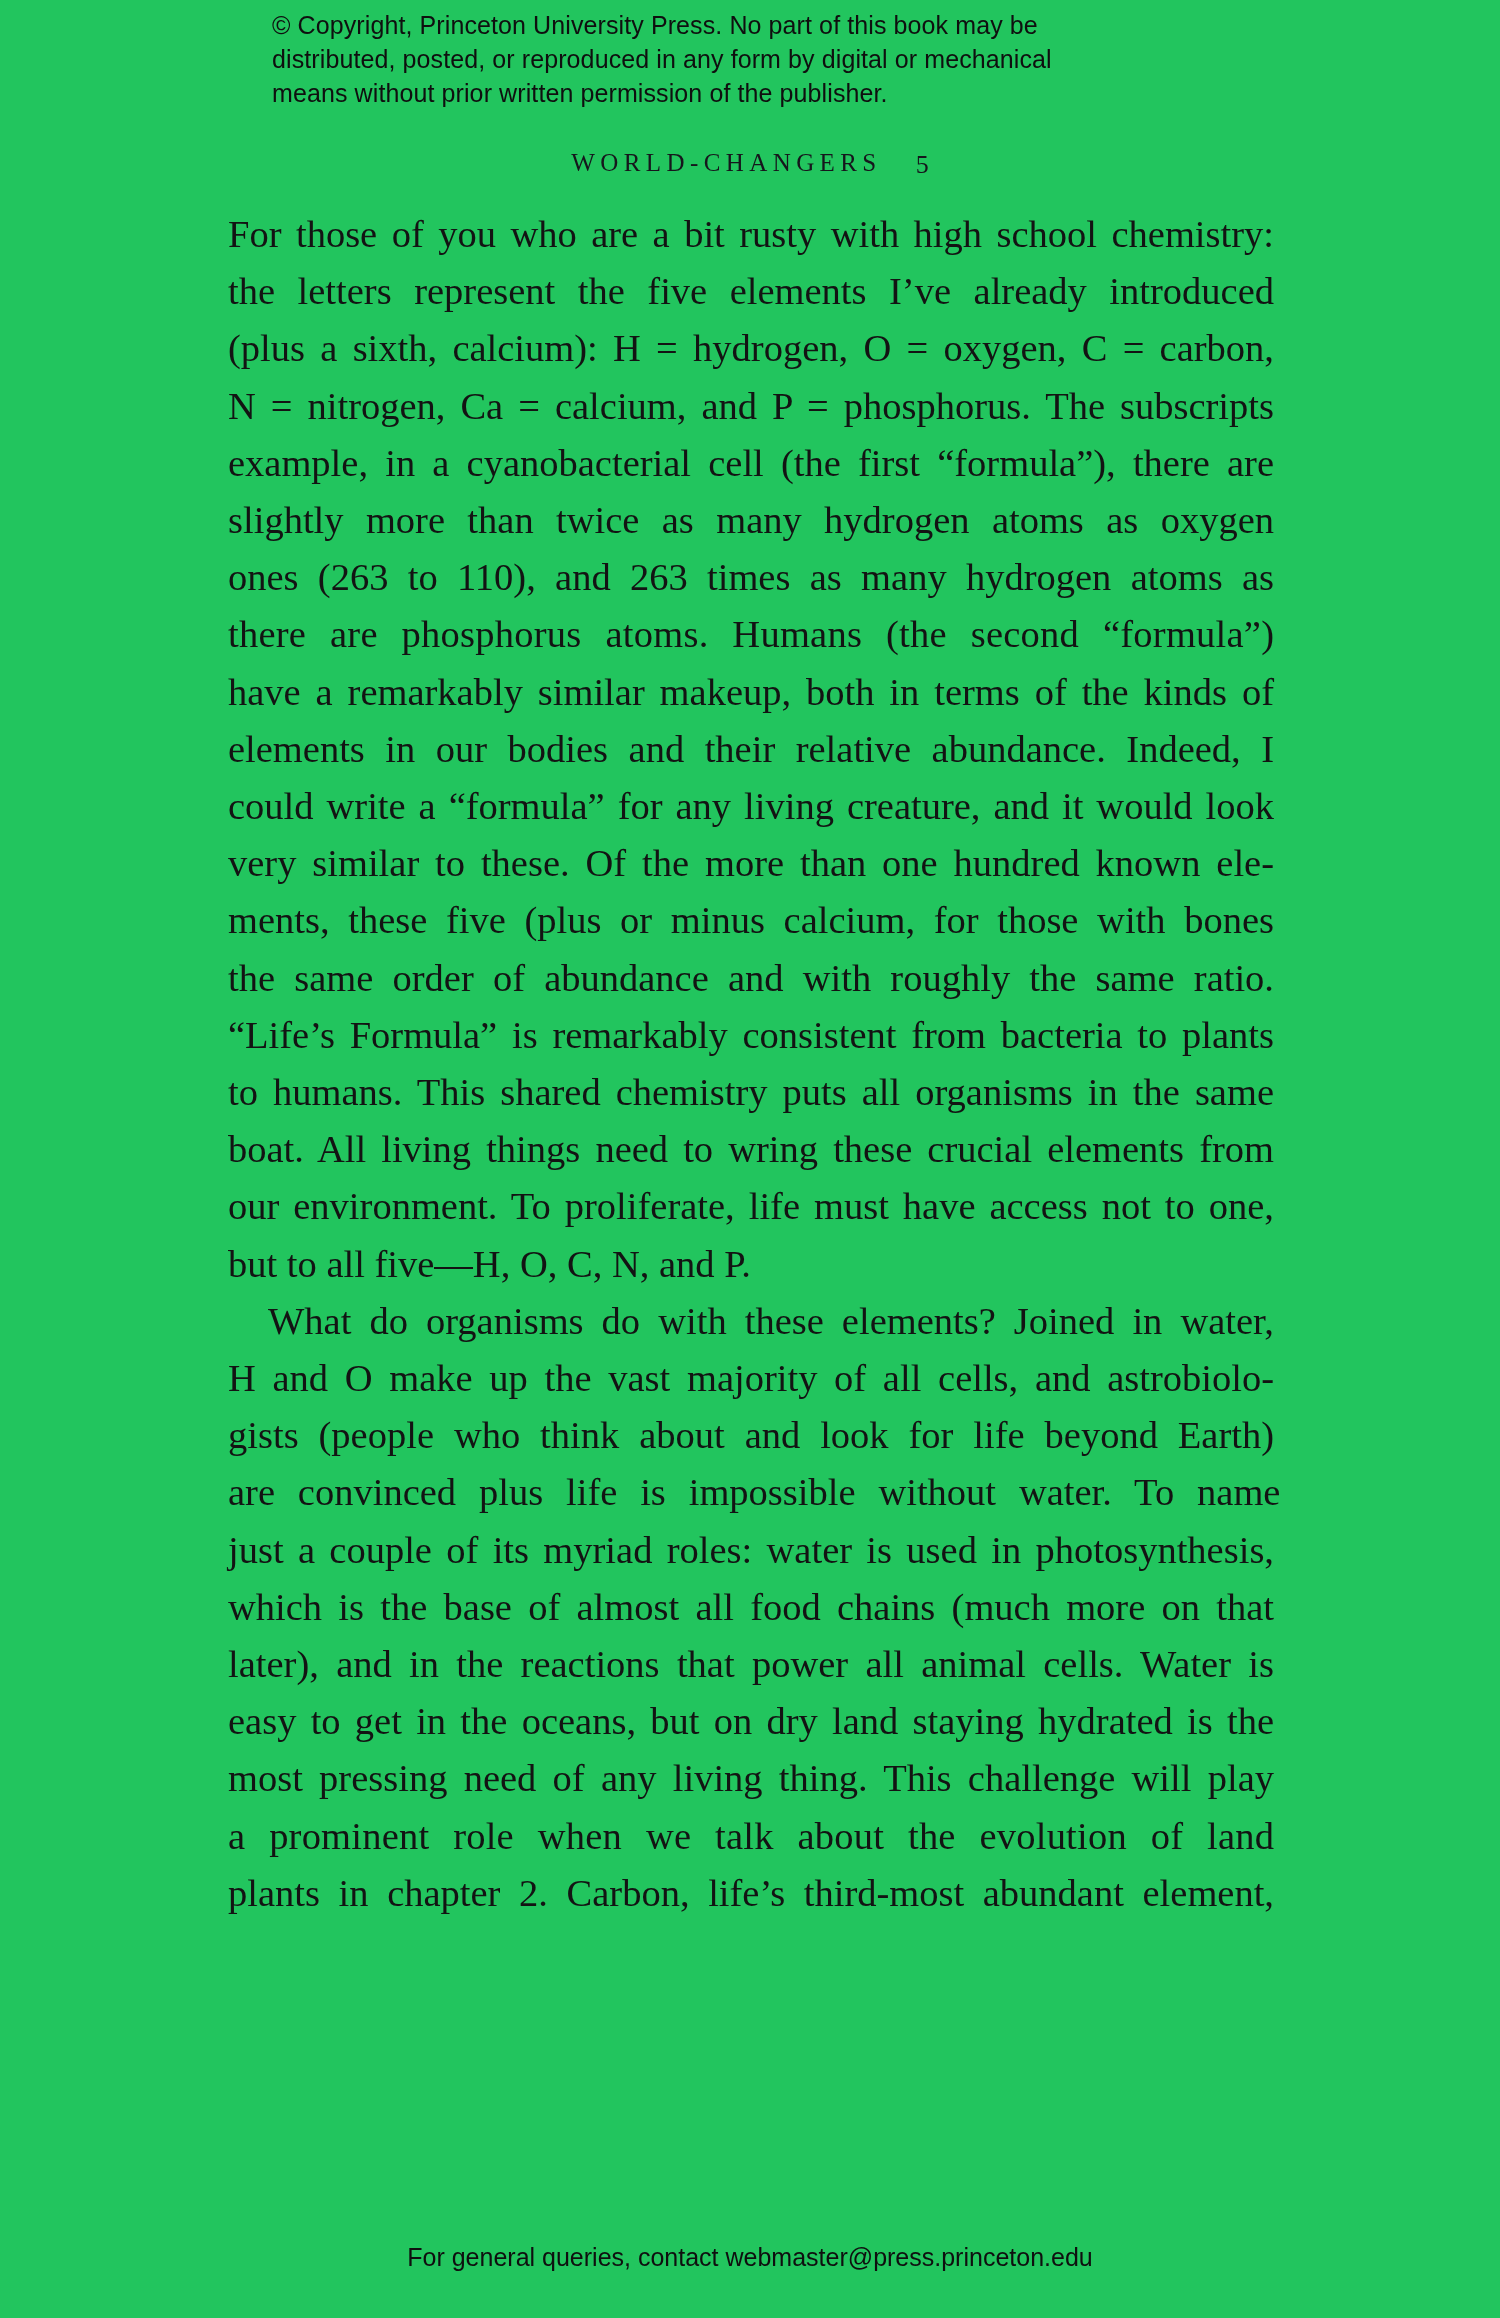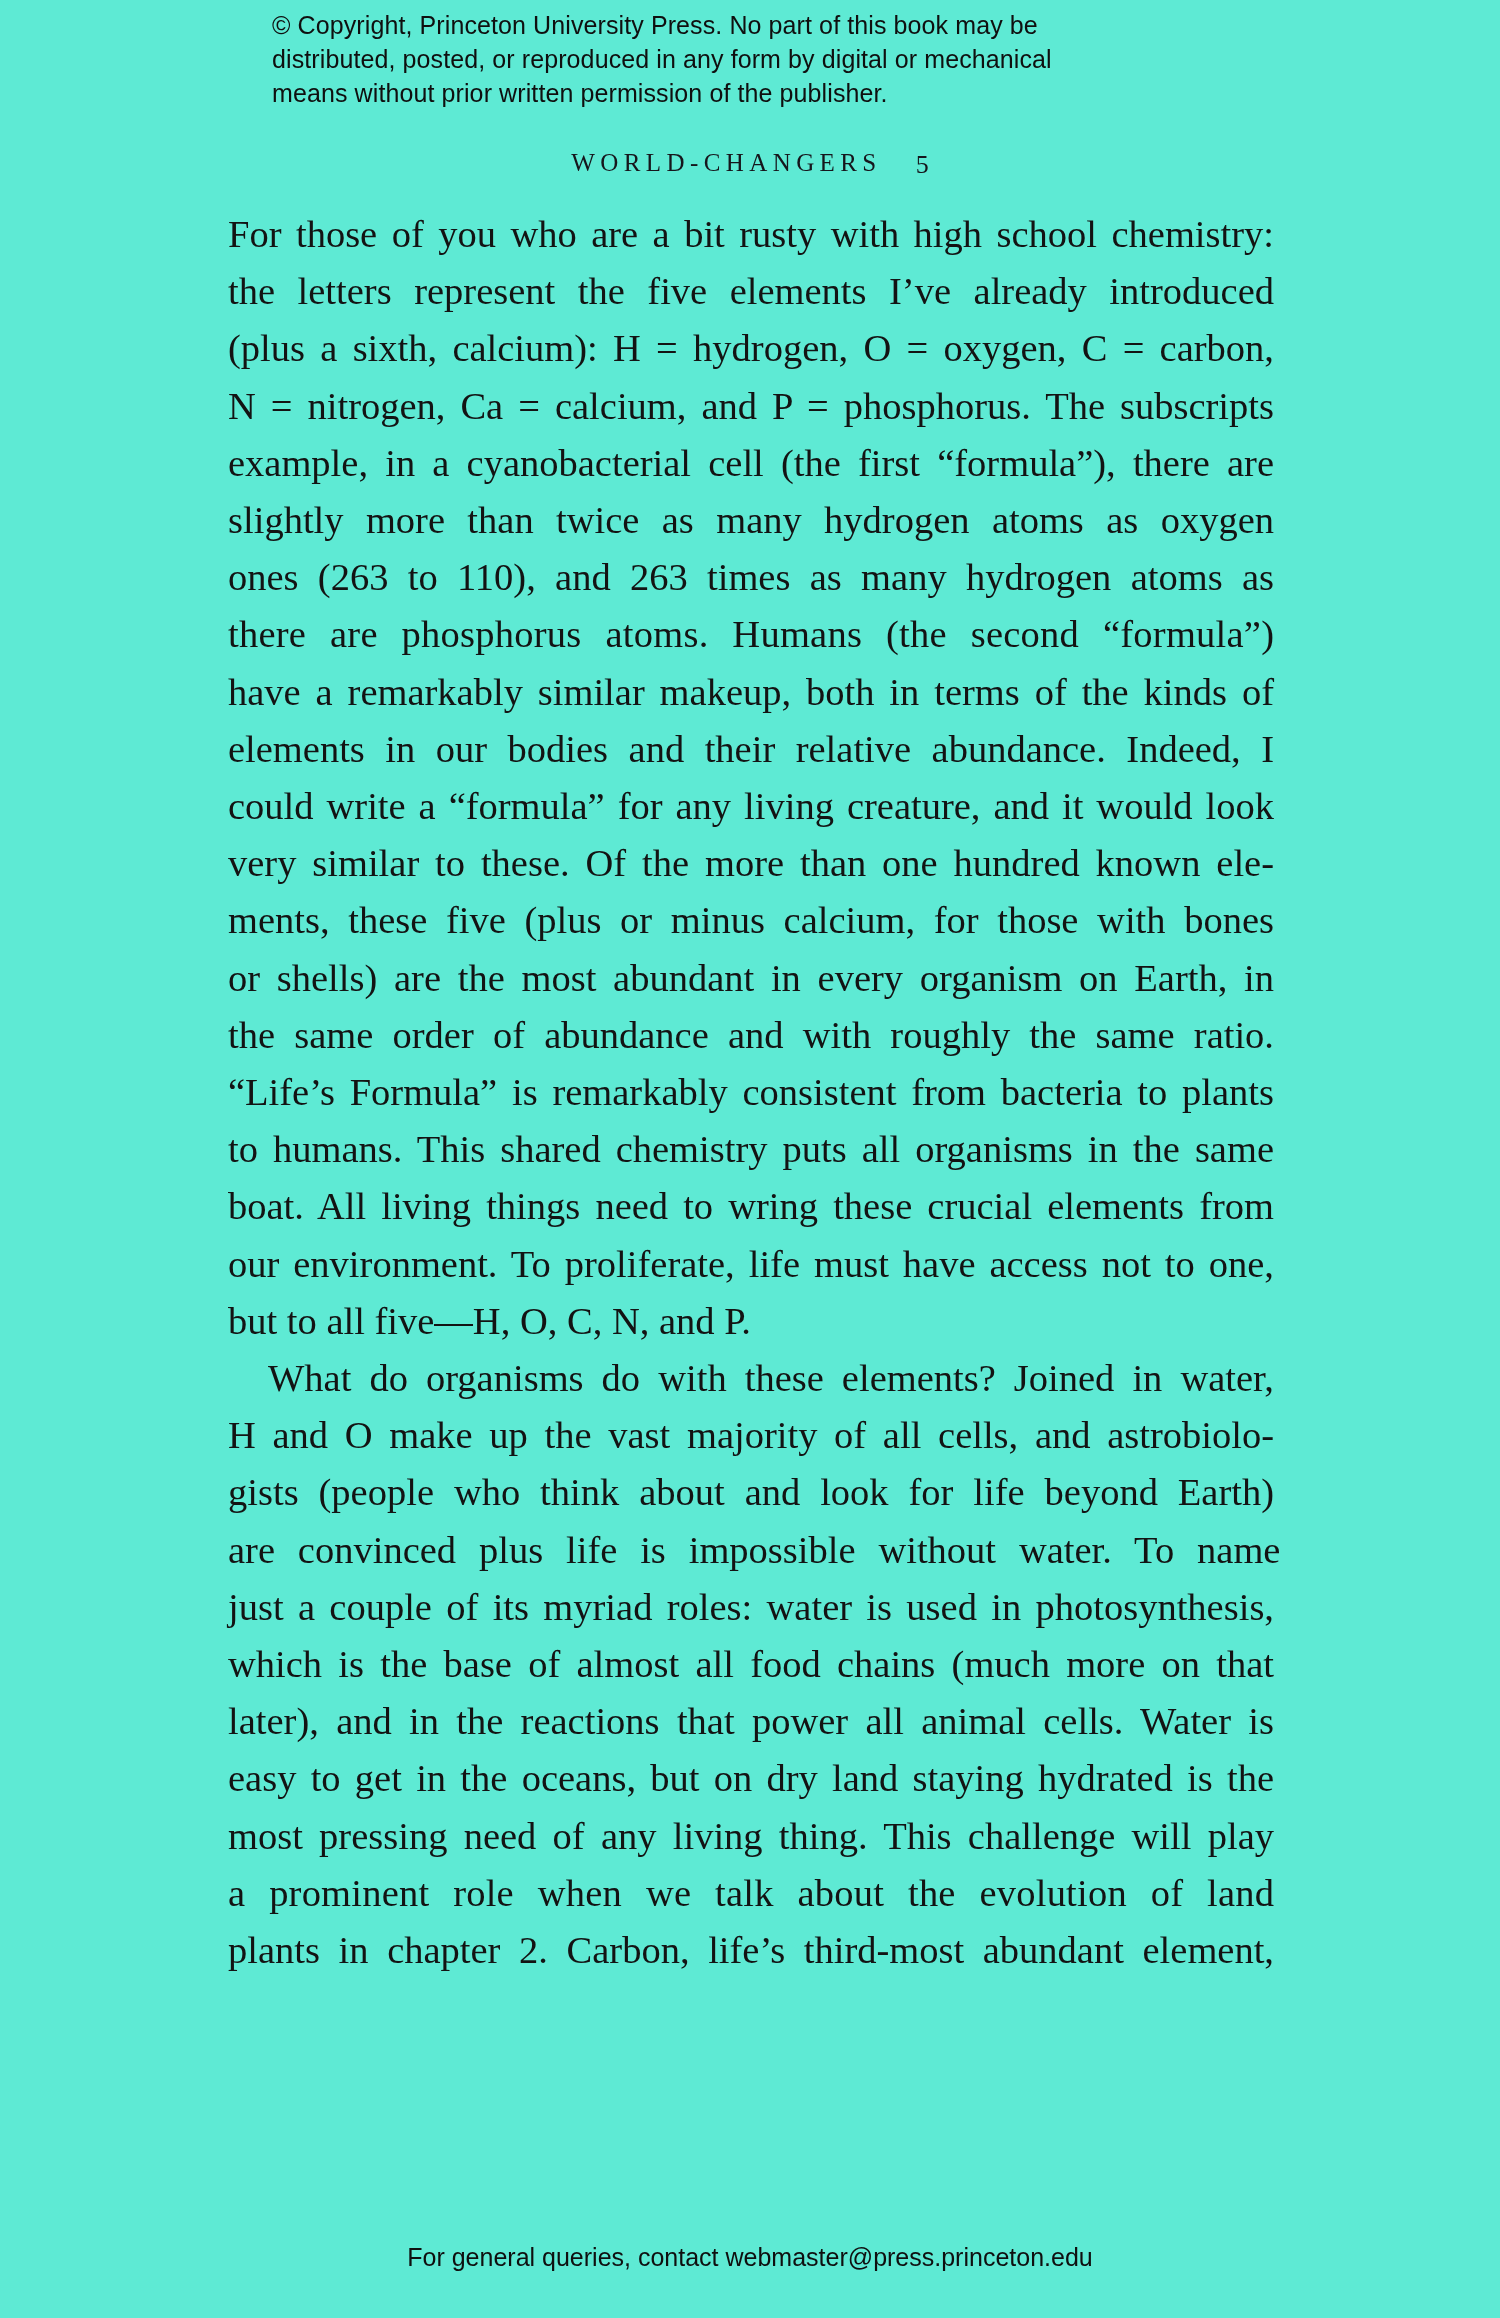--- a/index.html
+++ b/index.html
@@ -14,21 +14,21 @@
     position: relative;
     overflow: hidden;
     font-family: "Liberation Serif", "DejaVu Serif", serif;
     color: #111111;
     -webkit-font-smoothing: antialiased;
   }
 
   .page {
     position: absolute;
     inset: 0;
-    background: #5eead4;
+    background: #22c55e;
   }
 
   
   .copyright-notice {
     position: absolute;
     left: 272px;
     top: 8px;
     width: 960px;
     font-family: "Liberation Sans", "DejaVu Sans", sans-serif;
     font-size: 25px;
@@ -124,21 +124,20 @@
       <span class="tline j" style="display: block;"><span style="letter-spacing: 0px; word-spacing: 5.374px;">N = nitrogen, Ca = calcium, and P = phosphorus. The subscripts</span></span>
       <span class="tline j" style="display: block;"><span style="letter-spacing: 0px; word-spacing: 7.554px;">example, in a cyanobacterial cell (the first “formula”), there are</span></span>
       <span class="tline j" style="display: block;"><span style="letter-spacing: 0px; word-spacing: 12.745px;">slightly more than twice as many hydrogen atoms as oxygen</span></span>
       <span class="tline j" style="display: block;"><span style="letter-spacing: 0px; word-spacing: 9.679px;">ones (263 to 110), and 263 times as many hydrogen atoms as</span></span>
       <span class="tline j" style="display: block;"><span style="letter-spacing: 0.243px; word-spacing: 14px;">there are phosphorus atoms. Humans (the second “formula”)</span></span>
       <span class="tline j" style="display: block;"><span style="letter-spacing: 0px; word-spacing: 5.281px; margin-top: 46px;">have a remarkably similar makeup, both in terms of the kinds of</span></span>
       <span class="tline j" style="display: block;"><span style="letter-spacing: 0px; word-spacing: 10.863px;">elements in our bodies and their relative abundance. Indeed, I</span></span>
       <span class="tline j" style="display: block;"><span style="letter-spacing: 0px; word-spacing: 3.344px;">could write a “formula” for any living creature, and it would look</span></span>
       <span class="tline j" style="display: block;"><span style="letter-spacing: 0px; word-spacing: 6.256px;">very similar to these. Of the more than one hundred known ele-</span></span>
       <span class="tline j" style="display: block;"><span style="letter-spacing: 0px; word-spacing: 9.009px;">ments, these five (plus or minus calcium, for those with bones</span></span>
-      <span class="tline j" style="display: block;"><span style="letter-spacing: 0px; word-spacing: 7.092px;">or shells) are the most abundant in every organism on Earth, in</span></span>
       <span class="tline j" style="display: block;"><span style="letter-spacing: 0px; word-spacing: 9.558px;">the same order of abundance and with roughly the same ratio.</span></span>
       <span class="tline j" style="display: block;"><span style="letter-spacing: 0px; word-spacing: 5.129px;">“Life’s Formula” is remarkably consistent from bacteria to plants</span></span>
       <span class="tline j" style="display: block;"><span style="letter-spacing: 0px; word-spacing: 5.403px;">to humans. This shared chemistry puts all organisms in the same</span></span>
       <span class="tline j" style="display: block;"><span style="letter-spacing: 0px; word-spacing: 5.484px;">boat. All living things need to wring these crucial elements from</span></span>
       <span class="tline j" style="display: block;"><span style="letter-spacing: 0px; word-spacing: 4.336px;">our environment. To proliferate, life must have access not to one,</span></span>
       <span class="tline last">but to all five—H, O, C, N, and P.</span>
     </p>
 
     <p class="para">
       <span class="tline j" style="display: block;"><span class="indent"></span><span style="letter-spacing: 0px; word-spacing: 8.434px;">What do organisms do with these elements? Joined in water,</span></span>

